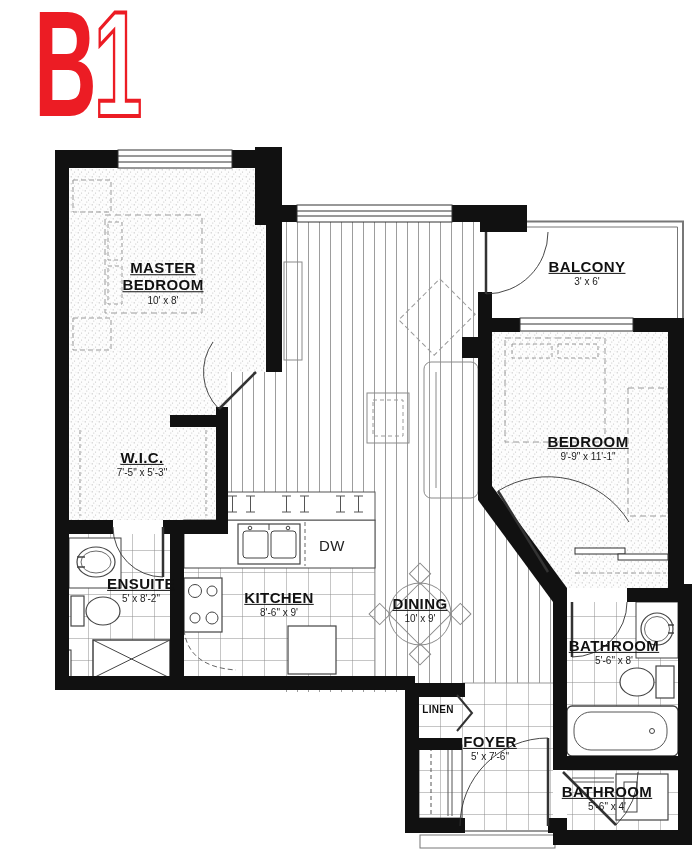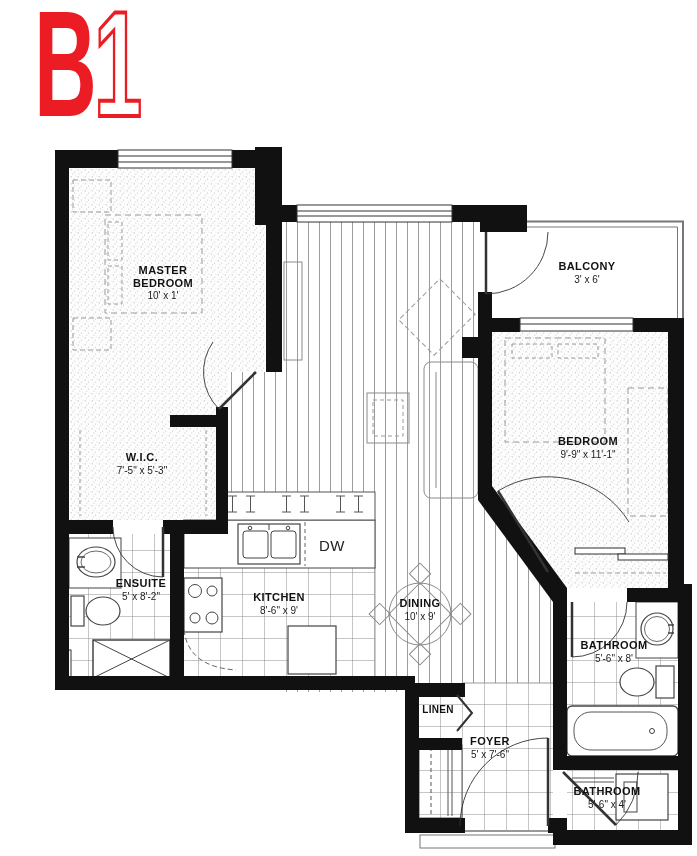--- a/index.html
+++ b/index.html
@@ -2,21 +2,21 @@
 <html><head>
 <meta charset="utf-8">
 <style>
   html,body{margin:0;padding:0;background:#fff;}
   .page{position:relative;width:697px;height:856px;background:#fff;overflow:hidden;
         font-family:"Liberation Sans",sans-serif;}
   .plan-svg{position:absolute;left:0;top:0;}
   .subtitle{position:absolute;left:130px;top:18px;color:#151515;
             font-size:37px;line-height:1.18;letter-spacing:.5px;}
   .room-label{position:absolute;transform:translate(-50%,-50%);text-align:center;pointer-events:none;}
-  .rname{font-weight:bold;font-size:11px;line-height:1.15;letter-spacing:.4px;color:#111;}
+  .rname{font-weight:bold;font-size:15px;line-height:1.15;letter-spacing:.4px;color:#111;text-decoration:underline;}
   .rdim{font-size:10px;line-height:1.2;color:#1c1c1c;margin-top:1px;}
   .small-label{font-weight:bold;font-size:10px;letter-spacing:.3px;color:#111;}
   .dw-label{font-size:15px;color:#222;letter-spacing:.5px;}
 </style>
 </head>
 <body>
 
 <div class="page">
 
   <svg width="130" height="122" style="position:absolute;left:34px;top:6px">
@@ -267,21 +267,21 @@
         <line x1="563" y1="772" x2="616" y2="825" stroke-width="2.5"></line>
         <path d="M616,825 A75,75 0 0 0 638,772" stroke-width="0.9"></path>
       </g>
       <path d="M457,695 L472,713 L457,731" stroke-width="2"></path>
       <line x1="465" y1="831" x2="548" y2="831" stroke-width="1"></line>
     </g>
   </svg>
 
   <div class="room-label" style="left:163px;top:283px;width:92px">
     <div class="rname">MASTER BEDROOM</div>
-    <div class="rdim">10' x 1'</div>
+    <div class="rdim">10' x 8'</div>
   </div>
   <div class="room-label" style="left:142px;top:464px;width:110px">
     <div class="rname">W.I.C.</div>
     <div class="rdim">7'-5" x 5'-3"</div>
   </div>
   <div class="room-label" style="left:141px;top:590px;width:100px">
     <div class="rname">ENSUITE</div>
     <div class="rdim">5' x 8'-2"</div>
   </div>
   <div class="room-label" style="left:279px;top:604px;width:100px">

